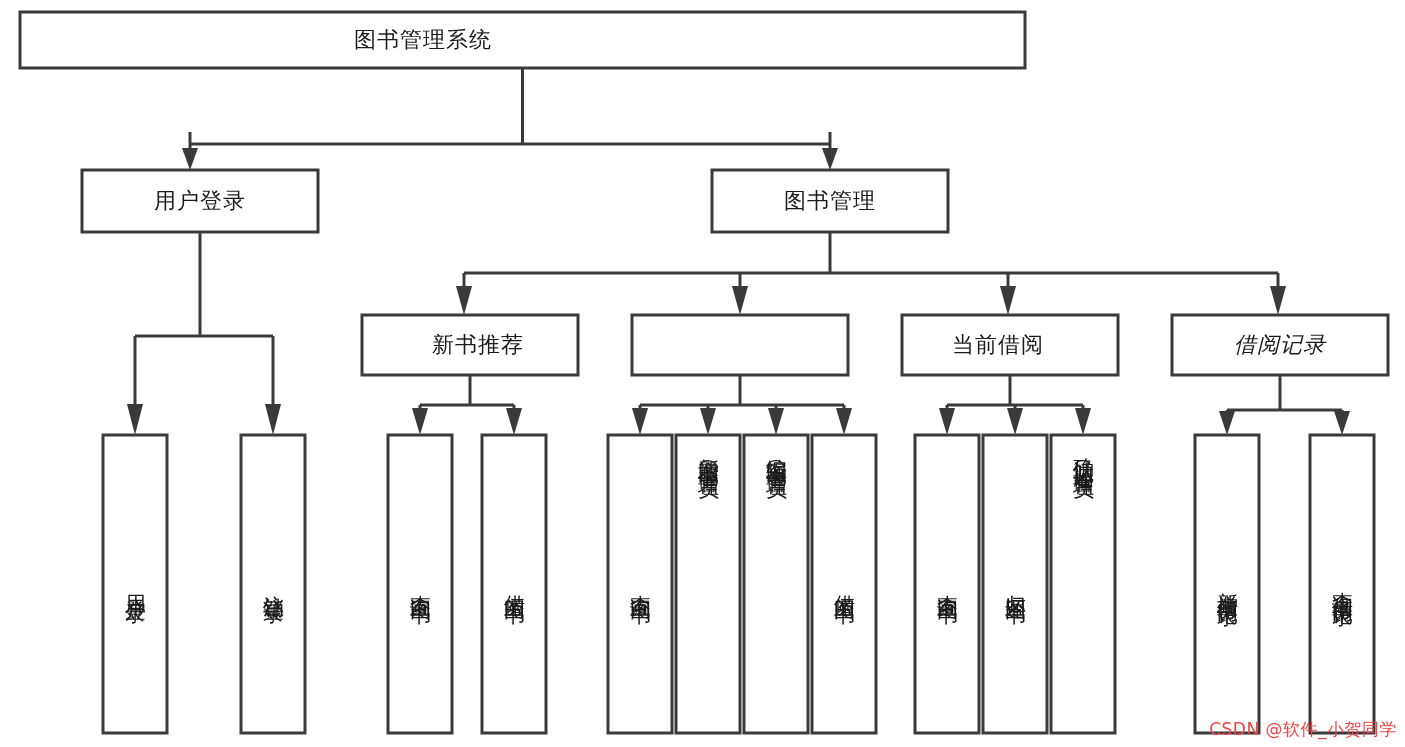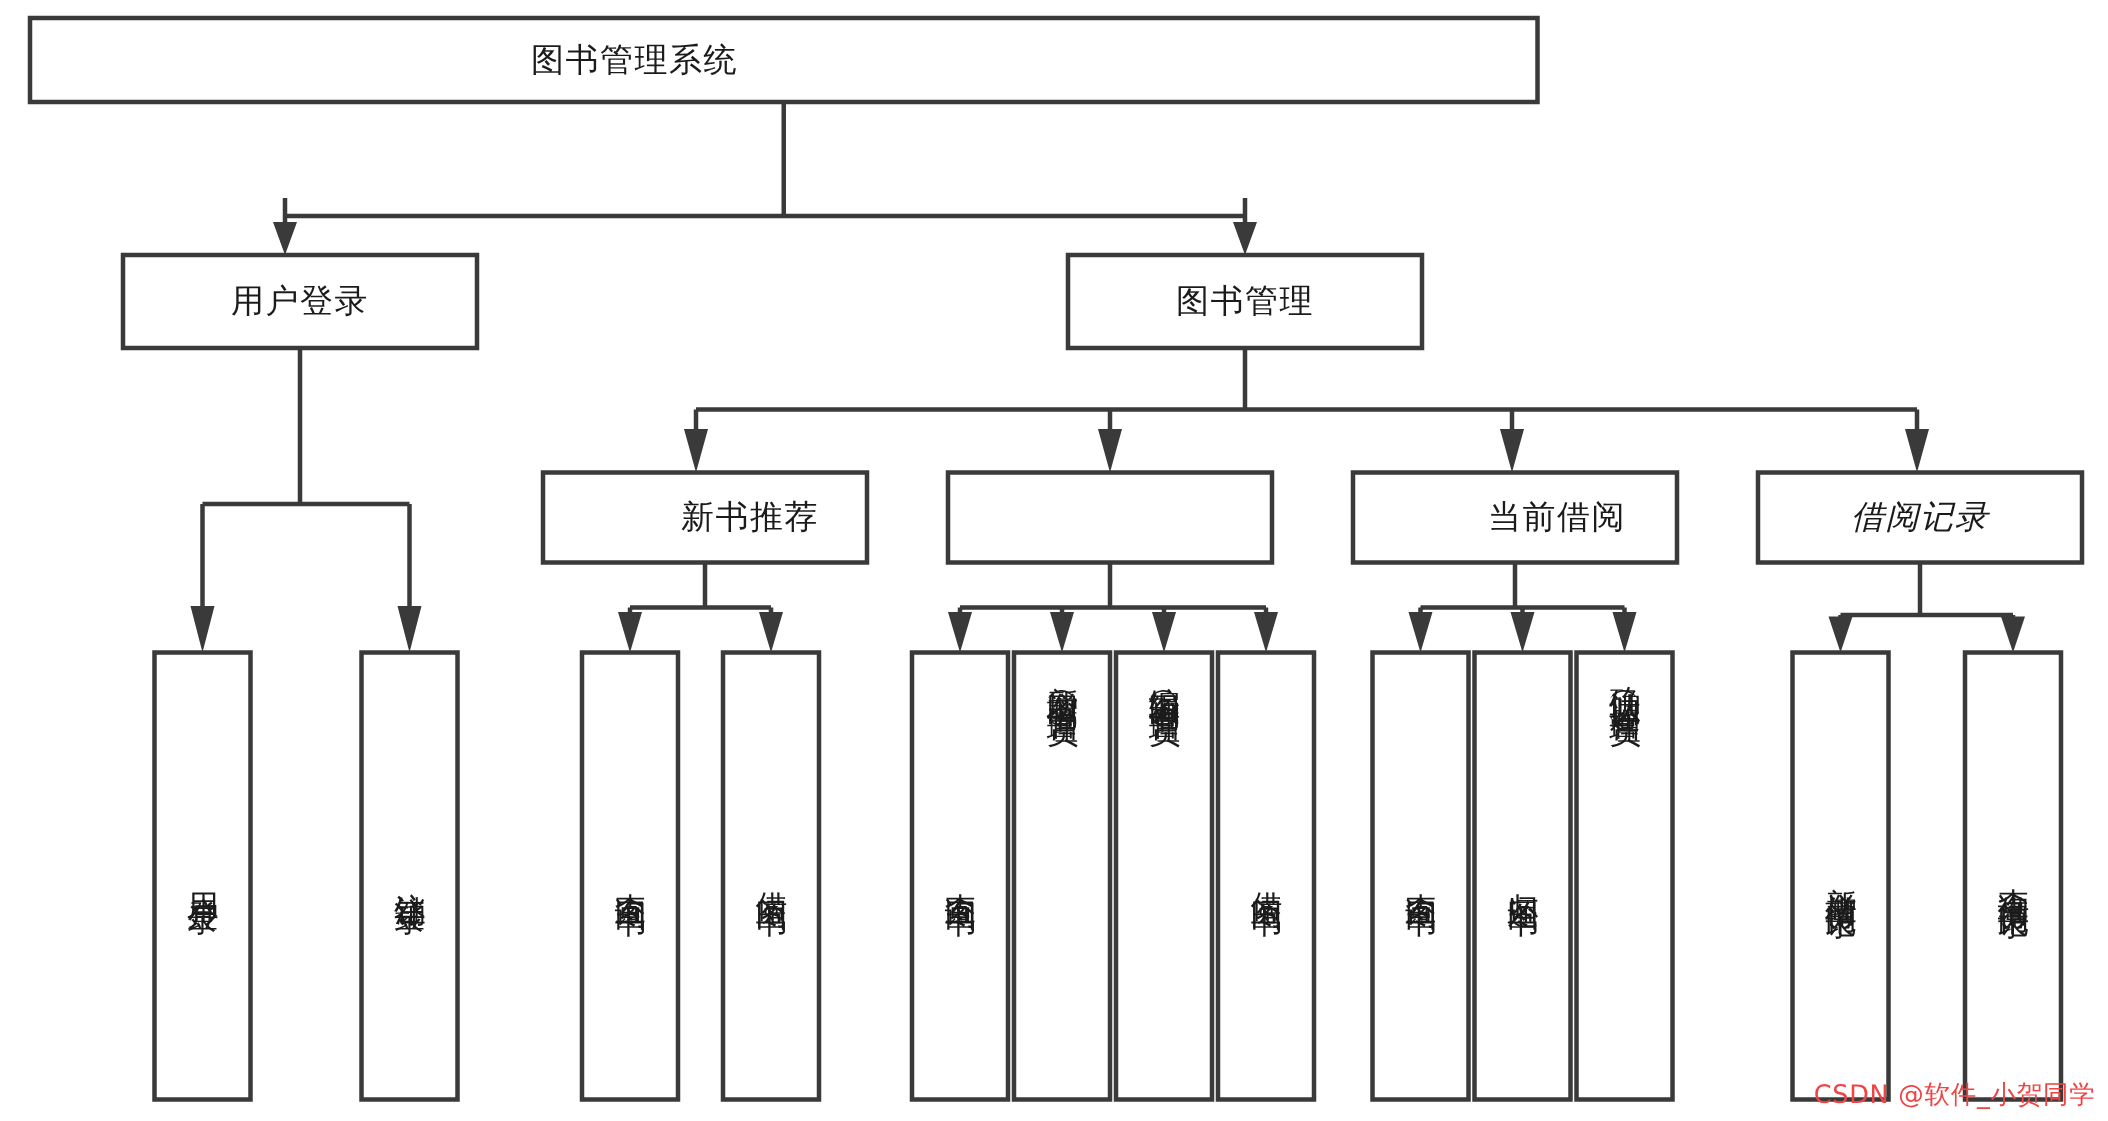--- a/index.html
+++ b/index.html
@@ -191,24 +191,24 @@
     <span class="hlabel-text">图书管理系统</span>
   </div>
 
   <div class="hlabel-wrap" style="left:82px; top:170px; width:236px; height:62px;">
     <span class="hlabel-text">用户登录</span>
   </div>
   <div class="hlabel-wrap" style="left:712px; top:170px; width:236px; height:62px;">
     <span class="hlabel-text">图书管理</span>
   </div>
 
-  <div class="hlabel-wrap" style="left:366px; top:315px; width:216px; height:60px;padding-left:26px;">
+  <div class="hlabel-wrap" style="left:344px; top:315px; width:216px; height:60px;padding-left:26px;">
     <span class="hlabel-text">新书推荐</span>
   </div>
-  <div class="hlabel-wrap" style="left:930px; top:315px; width:216px; height:60px;">
+  <div class="hlabel-wrap" style="left:890px; top:315px; width:216px; height:60px;">
     <span class="hlabel-text">当前借阅</span>
   </div>
   <div class="hlabel-wrap" style="left:1172px; top:315px; width:216px; height:60px;font-style:italic;">
     <span class="hlabel-text">借阅记录</span>
   </div>
 
   <div class="vlabel-wrap center" style="left:103px; top:435px; width:64px; height:298px;">
     <span class="vlabel-text">用户登录</span>
   </div>
   <div class="vlabel-wrap center" style="left:241px; top:435px; width:64px; height:298px;">

